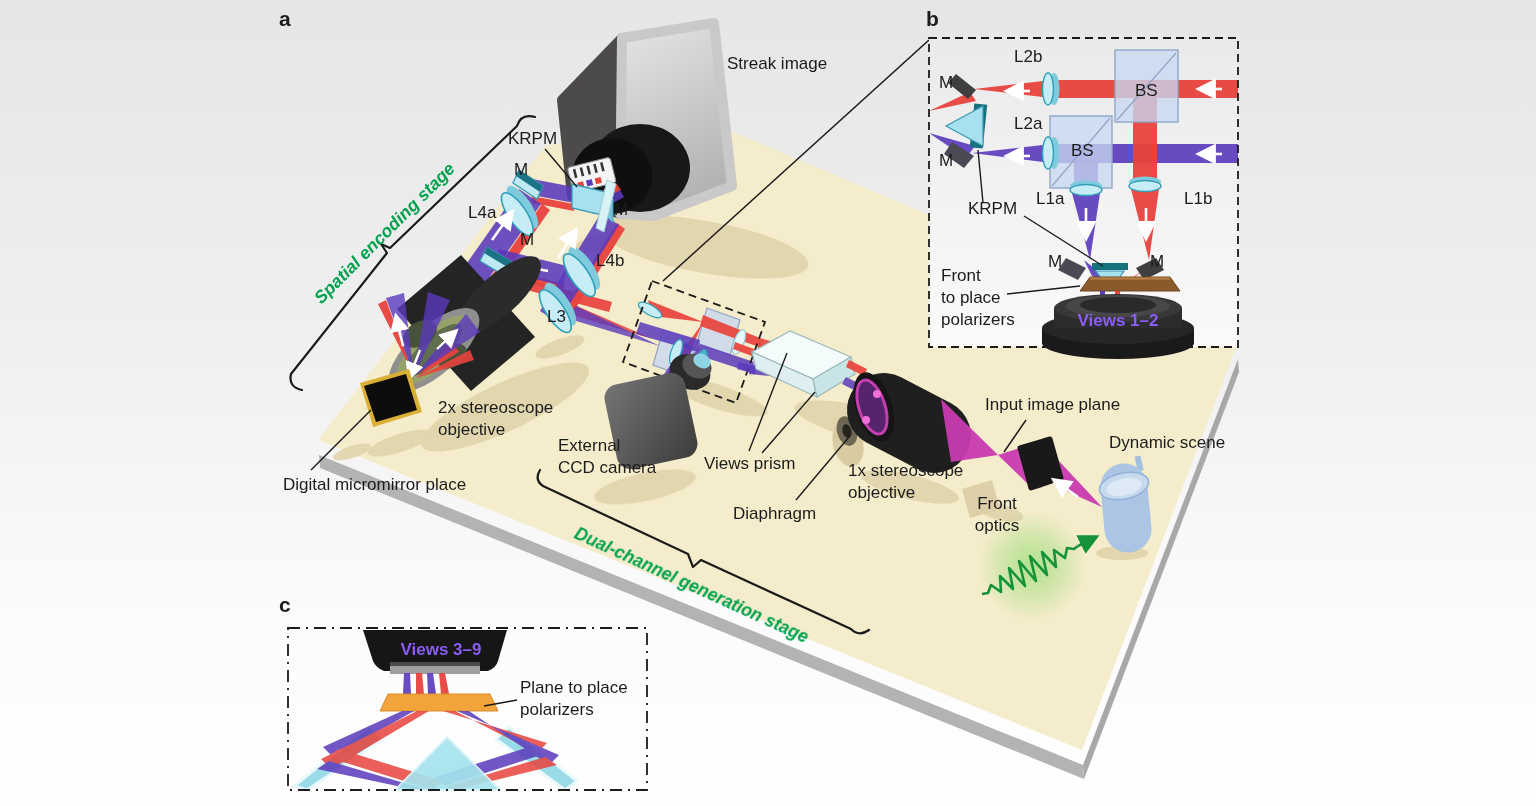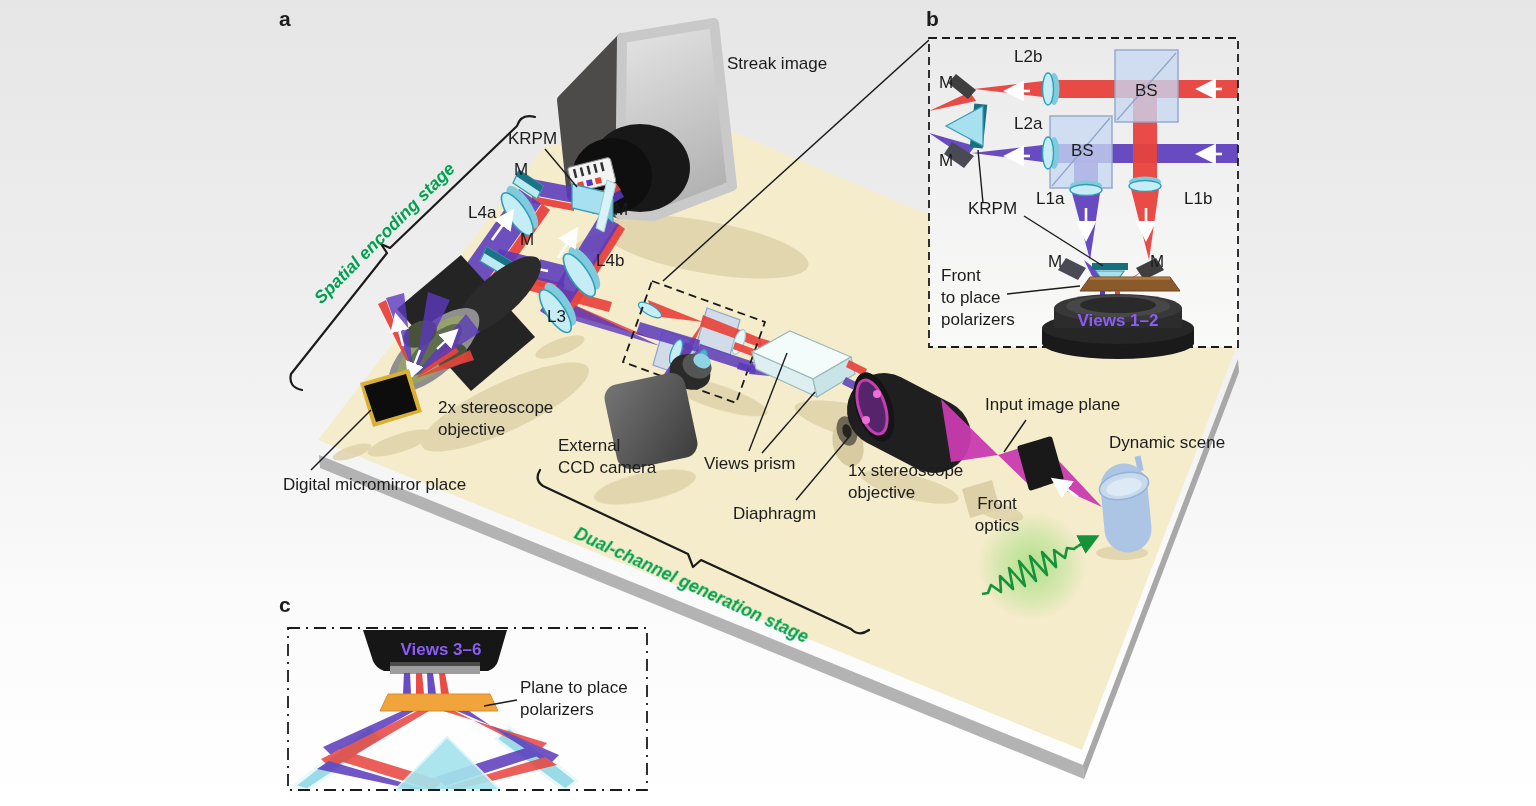--- a/index.html
+++ b/index.html
@@ -433,17 +433,17 @@
 <div class="lbl" style="left:968px;top:198px">KRPM</div>
 <div class="lbl" style="left:1036px;top:188px">L1a</div>
 <div class="lbl" style="left:1184px;top:188px">L1b</div>
 <div class="lbl" style="left:1048px;top:251px">M</div>
 <div class="lbl" style="left:1150px;top:251px">M</div>
 <div class="lbl" style="left:941px;top:265px">Front
 to place
 polarizers</div>
 <div class="lbl white" style="left:1072px;top:310px;width:92px">Views 1–2</div>
 
-<div class="lbl white" style="left:391px;top:639px;width:100px">Views 3–6</div>
+<div class="lbl white" style="left:391px;top:639px;width:100px">Views 3–9</div>
 <div class="lbl" style="left:520px;top:677px">Plane to place
 polarizers</div>
 
 </div>
 
 </body></html>

